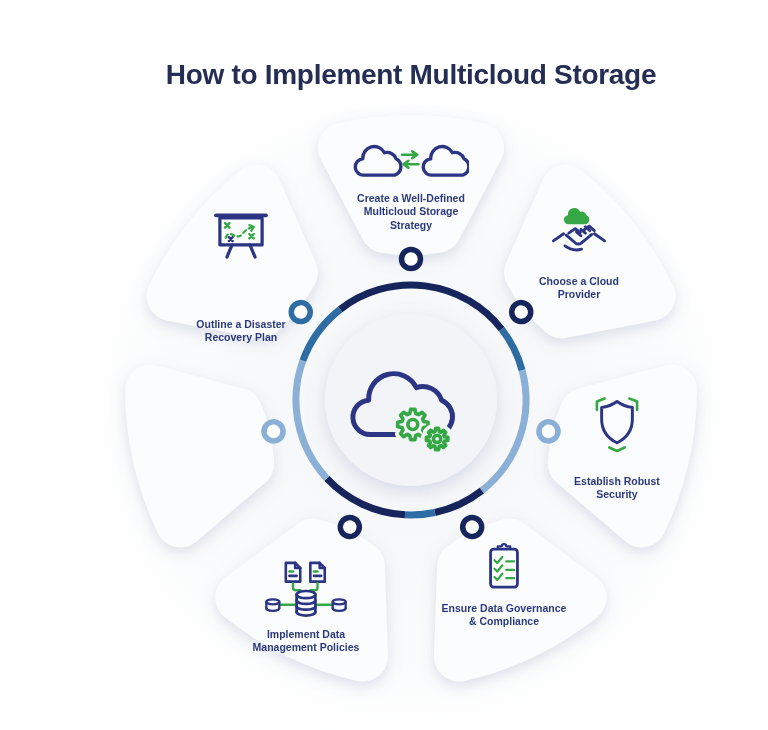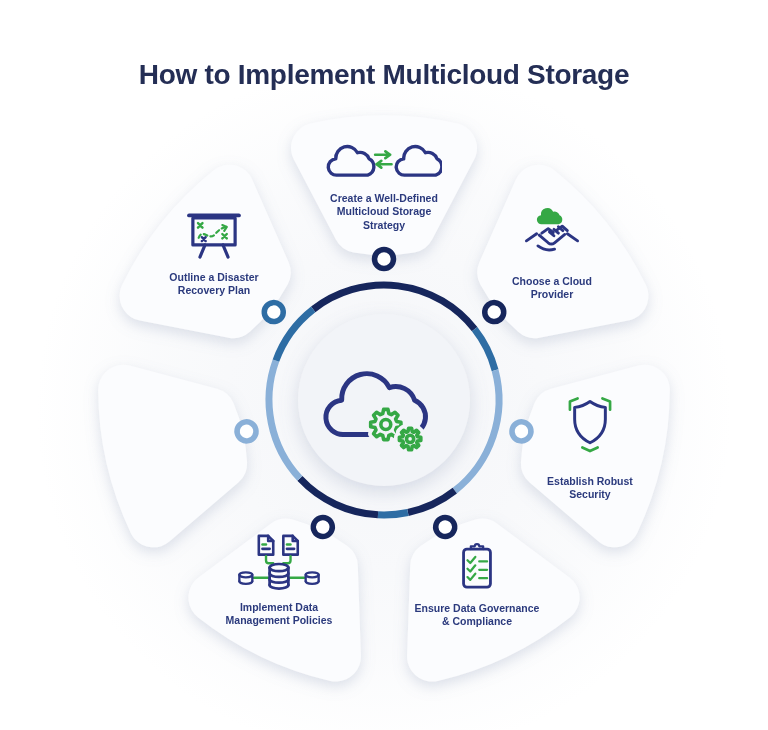--- a/index.html
+++ b/index.html
@@ -1,20 +1,20 @@
 <!DOCTYPE html>
 <html><head>
 <meta charset="utf-8">
 <style>
   html,body{margin:0;padding:0;}
   body{
     width:768px;height:730px;background:#ffffff;overflow:hidden;position:relative;
     font-family:"Liberation Sans", sans-serif;
   }
-  .stage{position:absolute;inset:0;}
+  .stage{position:absolute;inset:0;margin-left:27px;}
   .bg-soft{
     position:absolute;inset:0;
     background:radial-gradient(circle at 384px 410px, rgba(205,212,226,0.22) 0%, rgba(205,212,226,0.10) 42%, rgba(255,255,255,0) 62%);
     pointer-events:none;
   }
   .title{
     position:absolute;top:40px;left:0;width:768px;text-align:center;
     font-size:28px;font-weight:700;letter-spacing:-0.3px;
     color:var(--title-text,#242E55);
   }
@@ -139,21 +139,21 @@
             <path d="M54 55 h14"></path>
           <path d="M33 68 l5 5 9 -11"></path>
             <path d="M54 70 h14"></path>
         </g>
       </svg>
     </div>
     <div class="label">Ensure Data Governance
 &amp; Compliance</div>
   </div>
 
-  <div class="step" style="left:279px;top:533px;width:170px;">
+  <div class="step" style="left:279px;top:560px;width:170px;">
     <div class="icon">
       <svg width="88" height="62" viewBox="0 0 120 86">
         <g class="n" stroke-width="3.6">
           <path d="M32 4 h13 l7 7 v19 h-20 z"></path>
             <path d="M45 4 v7 h7"></path>
             <path d="M37 22 h10"></path>
           <path d="M66 4 h13 l7 7 v19 h-20 z"></path>
             <path d="M79 4 v7 h7"></path>
             <path d="M71 22 h10"></path>
         </g>
@@ -180,21 +180,21 @@
           <path d="M97 58 v9 M115 58 v9"></path>
             <path d="M97 67 a9 3.5 0 0 0 18 0"></path>
         </g>
       </svg>
     </div>
     <div class="label">Implement Data
 Management Policies</div>
   </div>
 
 
-  <div class="step" style="left:214px;top:203px;width:160px;">
+  <div class="step" style="left:214px;top:203px;width:160px;gap:47px;">
     <div class="icon">
       <svg width="64" height="62" viewBox="0 0 100 88">
         <g class="n" stroke-width="5">
           <path d="M11 15 H89" stroke-width="6"></path>
           <rect x="17" y="19" width="66" height="42"></rect>
           <path d="M36 61 L28 80 M64 61 L72 80"></path>
         </g>
         <path class="g" stroke-width="3.4" stroke-dasharray="6 5" d="M26 50 C32 34 42 56 52 44 C58 37 63 34 69 33"></path>
         <path class="g" stroke-width="3.4" d="M70 33 l-7 -3 M70 33 l-4 6"></path>
         <g class="g" stroke-width="3.8">

